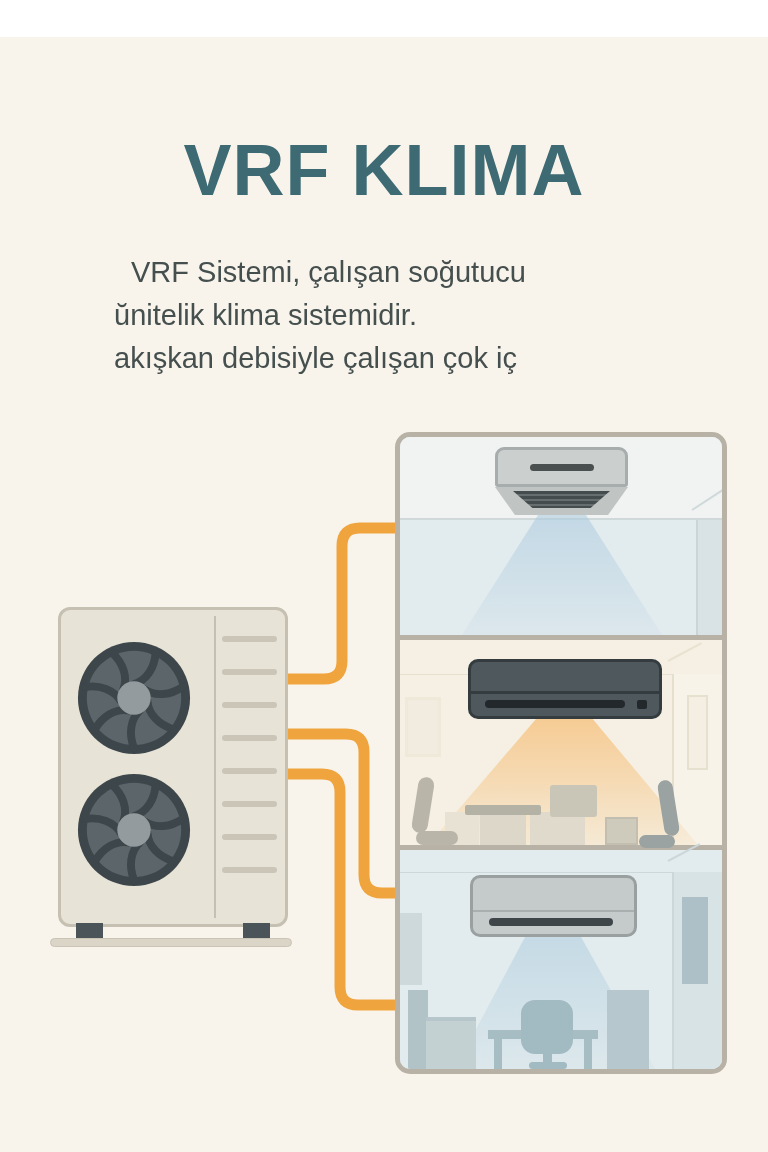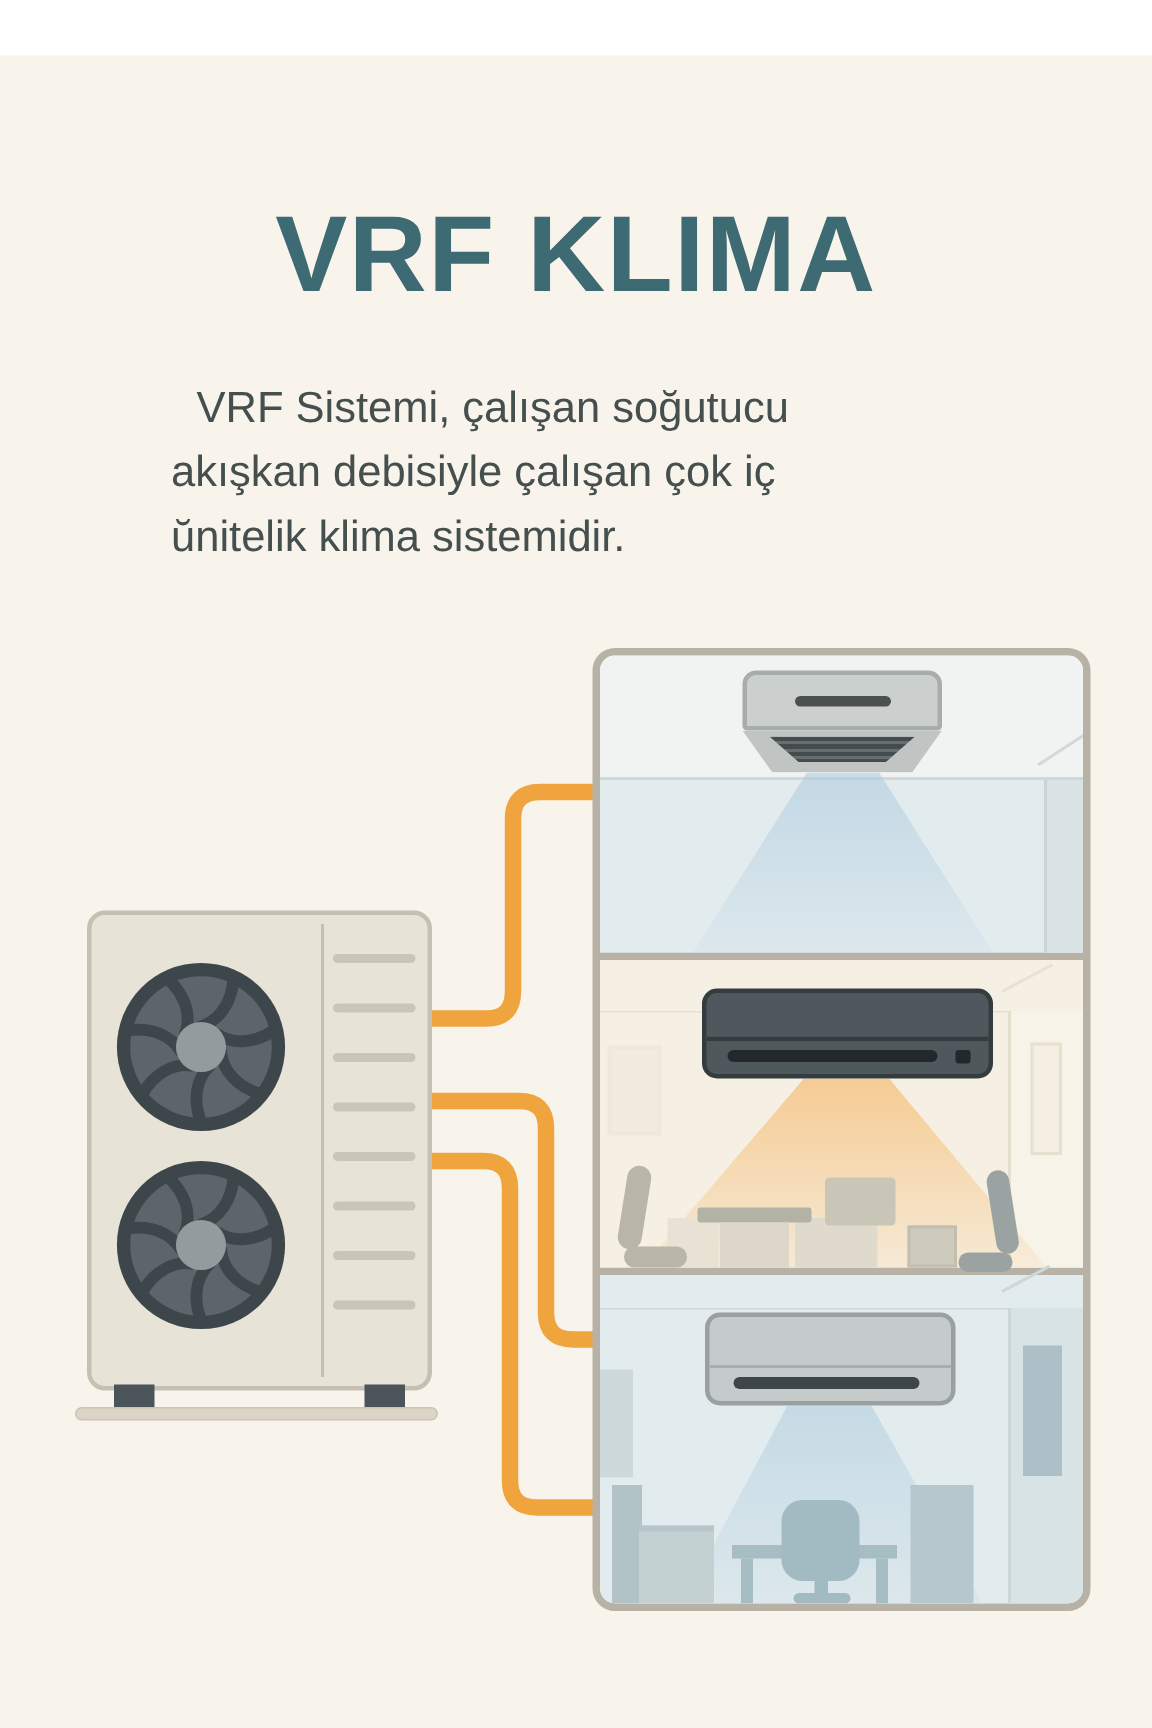--- a/index.html
+++ b/index.html
@@ -149,22 +149,22 @@
 </style>
 </head>
 <body>
 
 <div class="canvas">
 
   <h1 class="page-title">VRF KLIMA</h1>
 
   <p class="description">
     <span class="l l1">VRF Sistemi, çalışan soğutucu</span>
+    <span class="l">ŭnitelik klima sistemidir.</span>
     <span class="l">akışkan debisiyle çalışan çok iç</span>
-    <span class="l">ŭnitelik klima sistemidir.</span>
   </p>
 
   <div class="scene">
 
     <svg class="pipes" width="768" height="1152" viewBox="0 0 768 1152">
       <path d="M 286 642 L 324 642 Q 342 642 342 624 L 342 509 Q 342 491 360 491 L 402 491" fill="none" stroke="var(--pipe)" stroke-width="11"></path>
       <path d="M 286 697 L 346 697 Q 364 697 364 715 L 364 838 Q 364 856 382 856 L 402 856" fill="none" stroke="var(--pipe)" stroke-width="11"></path>
       <path d="M 286 737 L 322 737 Q 340 737 340 755 L 340 950 Q 340 968 358 968 L 402 968" fill="none" stroke="var(--pipe)" stroke-width="11"></path>
     </svg>
 

